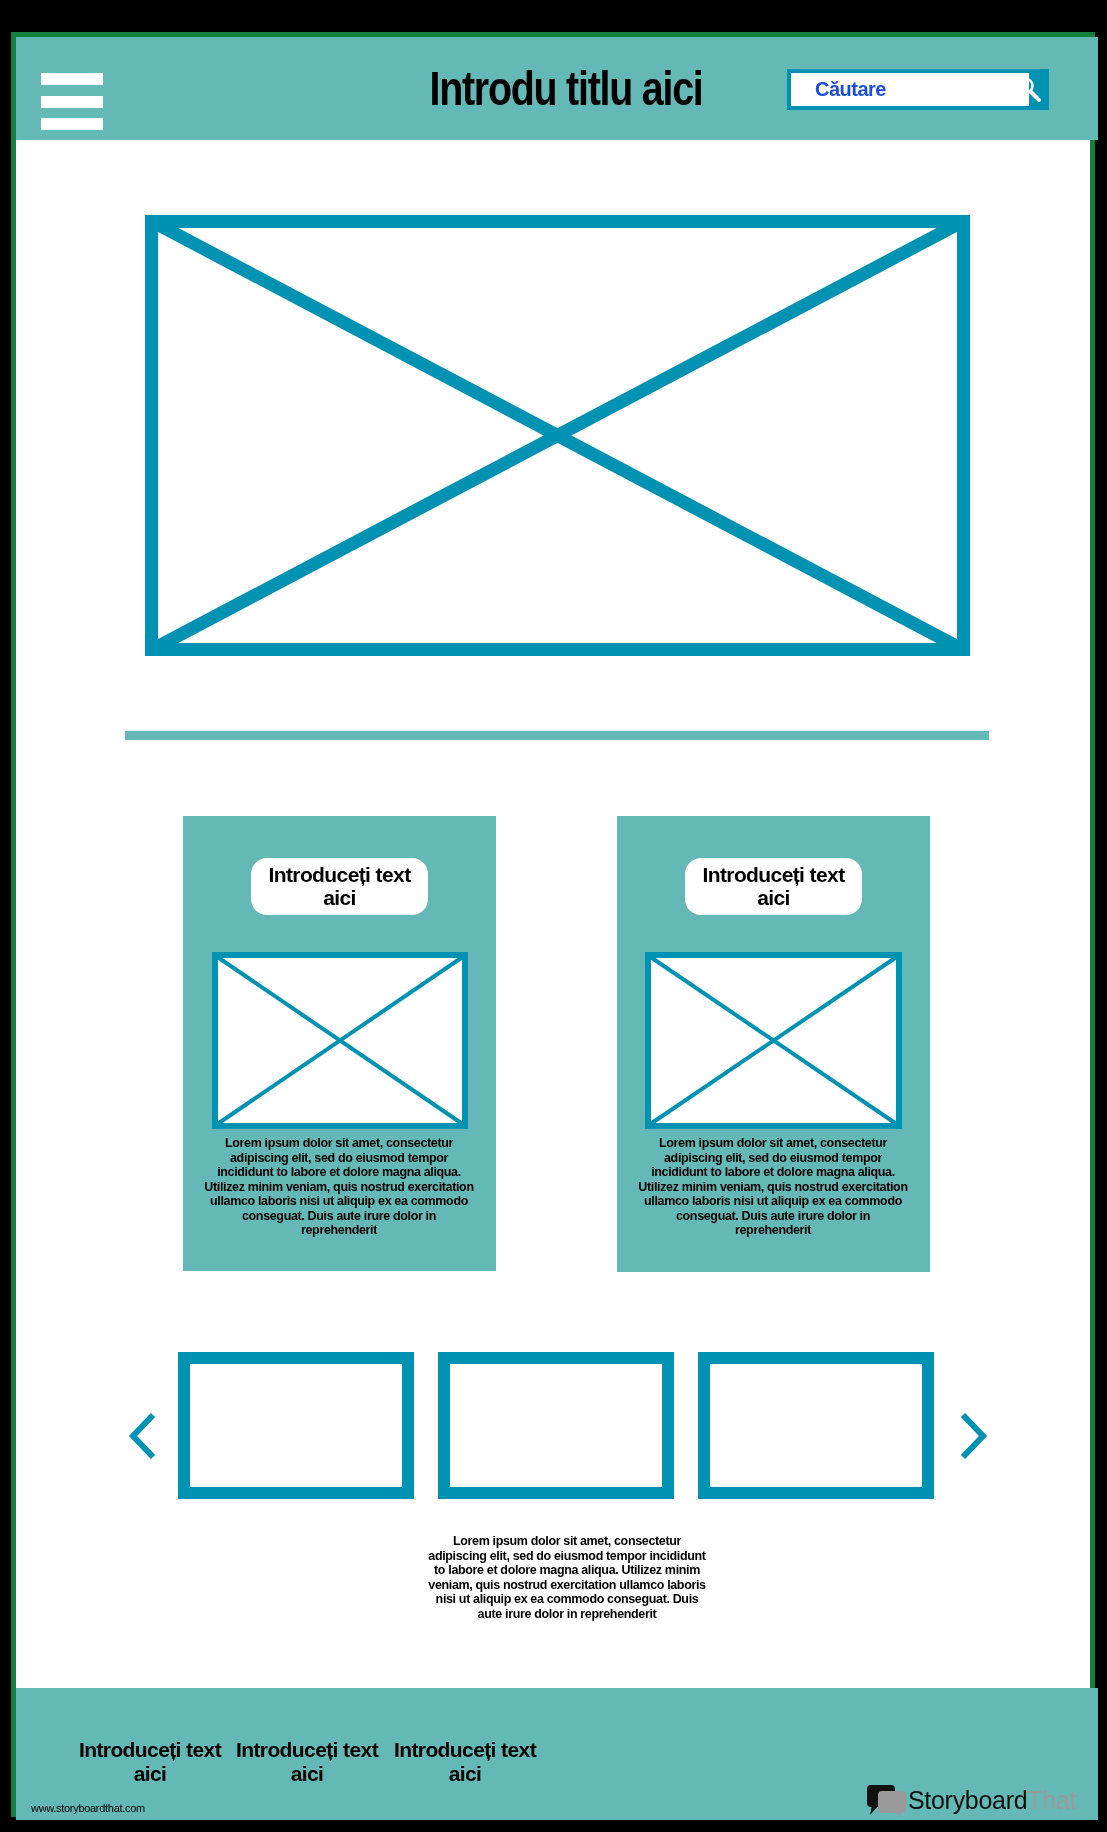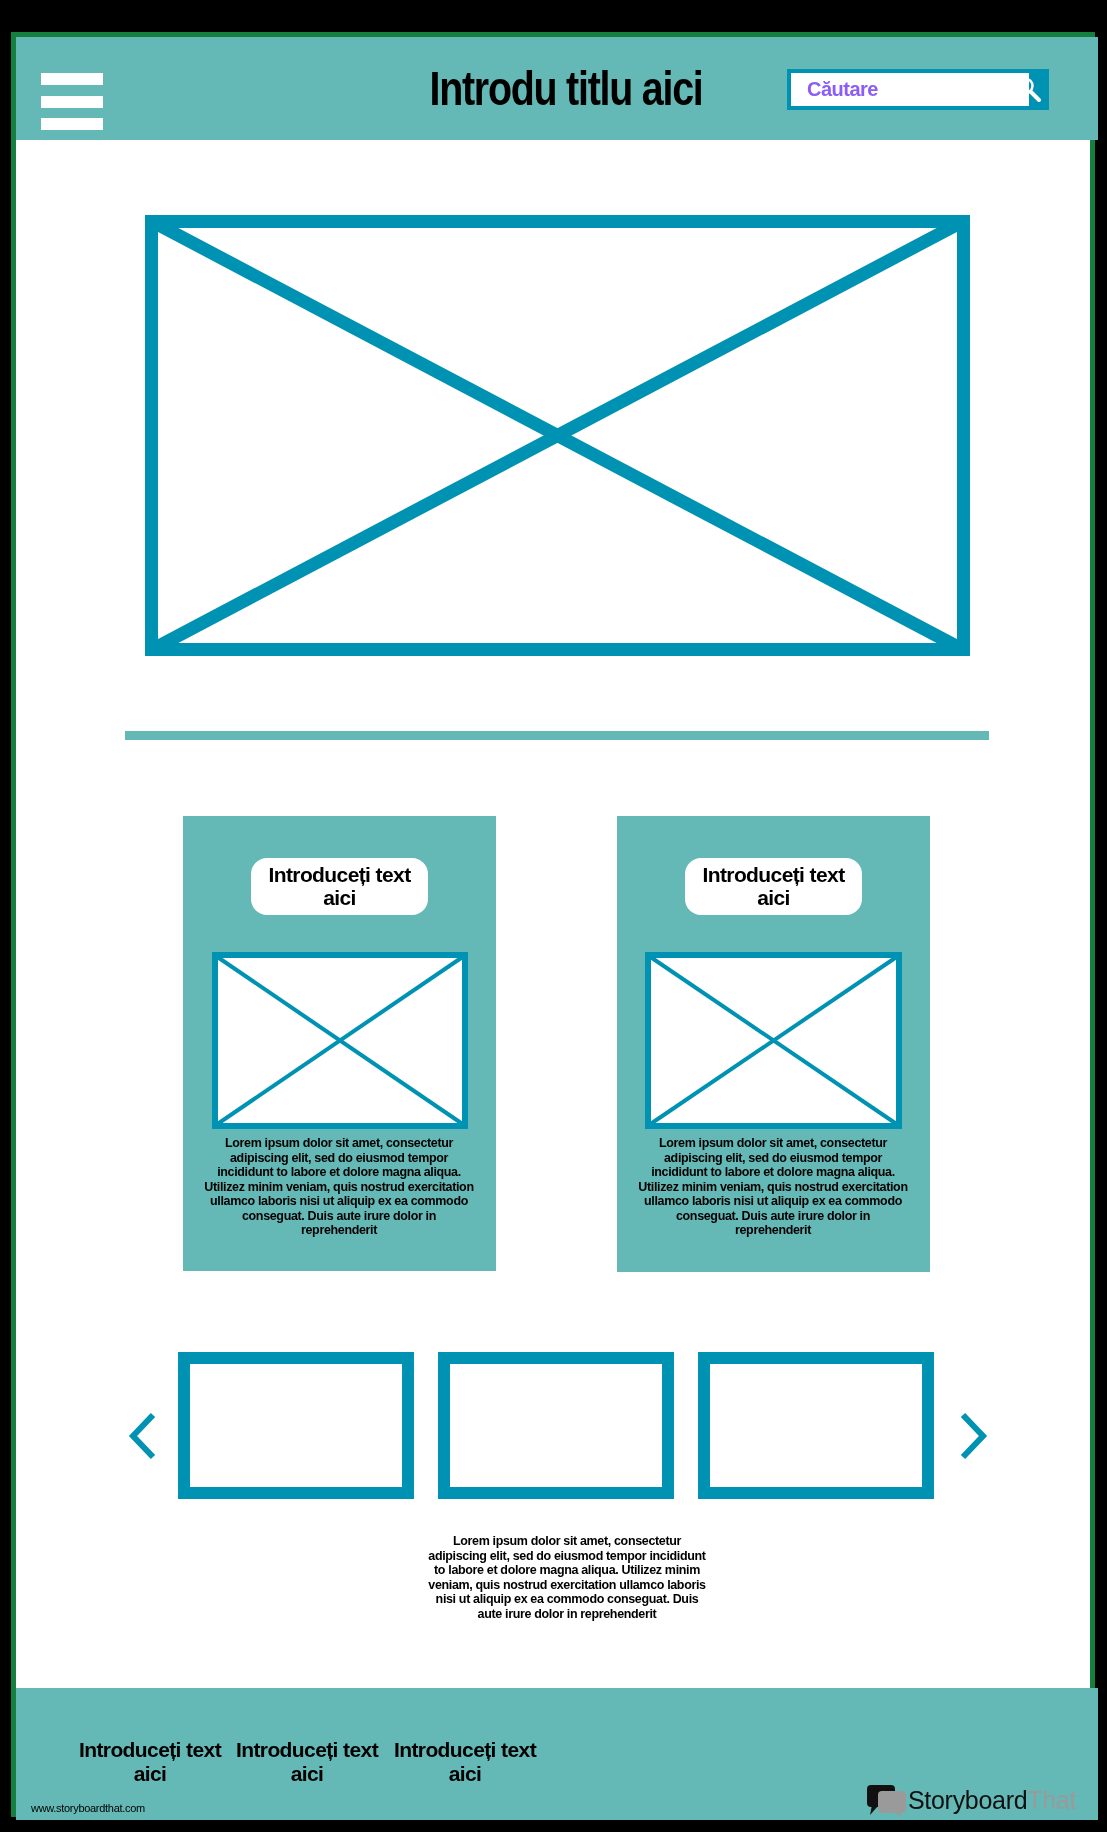--- a/index.html
+++ b/index.html
@@ -22,22 +22,22 @@
       position: absolute; left: 300px; top: 24px; width: 500px; text-align: center;
       font-family: "Liberation Sans", sans-serif; font-weight: bold; font-size: 48px;
       color: #000; letter-spacing: -1.5px; transform: scaleX(0.82); transform-origin: center;
     }
     .search {
       position: absolute; left: 771px; top: 32px; width: 262px; height: 41px;
       background: #0092b3; padding: 3px;
     }
     .search input {
       position: absolute; left: 4px; top: 4px; width: 238px; height: 33px;
-      border: none; outline: none; background: #fff; padding-left: 16px;
-      font-family: "Liberation Sans", sans-serif; font-weight: bold; font-size: 20px; color: #8b5cf6;
+      border: none; outline: none; background: #fff; padding-left: 24px;
+      font-family: "Liberation Sans", sans-serif; font-weight: bold; font-size: 20px; color: #1d4ed8;
       letter-spacing: -0.5px;
     }
     .search-btn {
       position: absolute; right: 0; top: 0; width: 42px; height: 41px; cursor: pointer;
       display: flex; align-items: center; justify-content: center;
     }
     .xbox { position: absolute; }
     .xbox svg { display: block; width: 100%; height: 100%; }
     .divider { position: absolute; left: 109px; top: 694px; width: 864px; height: 9px; background: #64b9b6; }
     .card { position: absolute; background: #64b9b6; }

